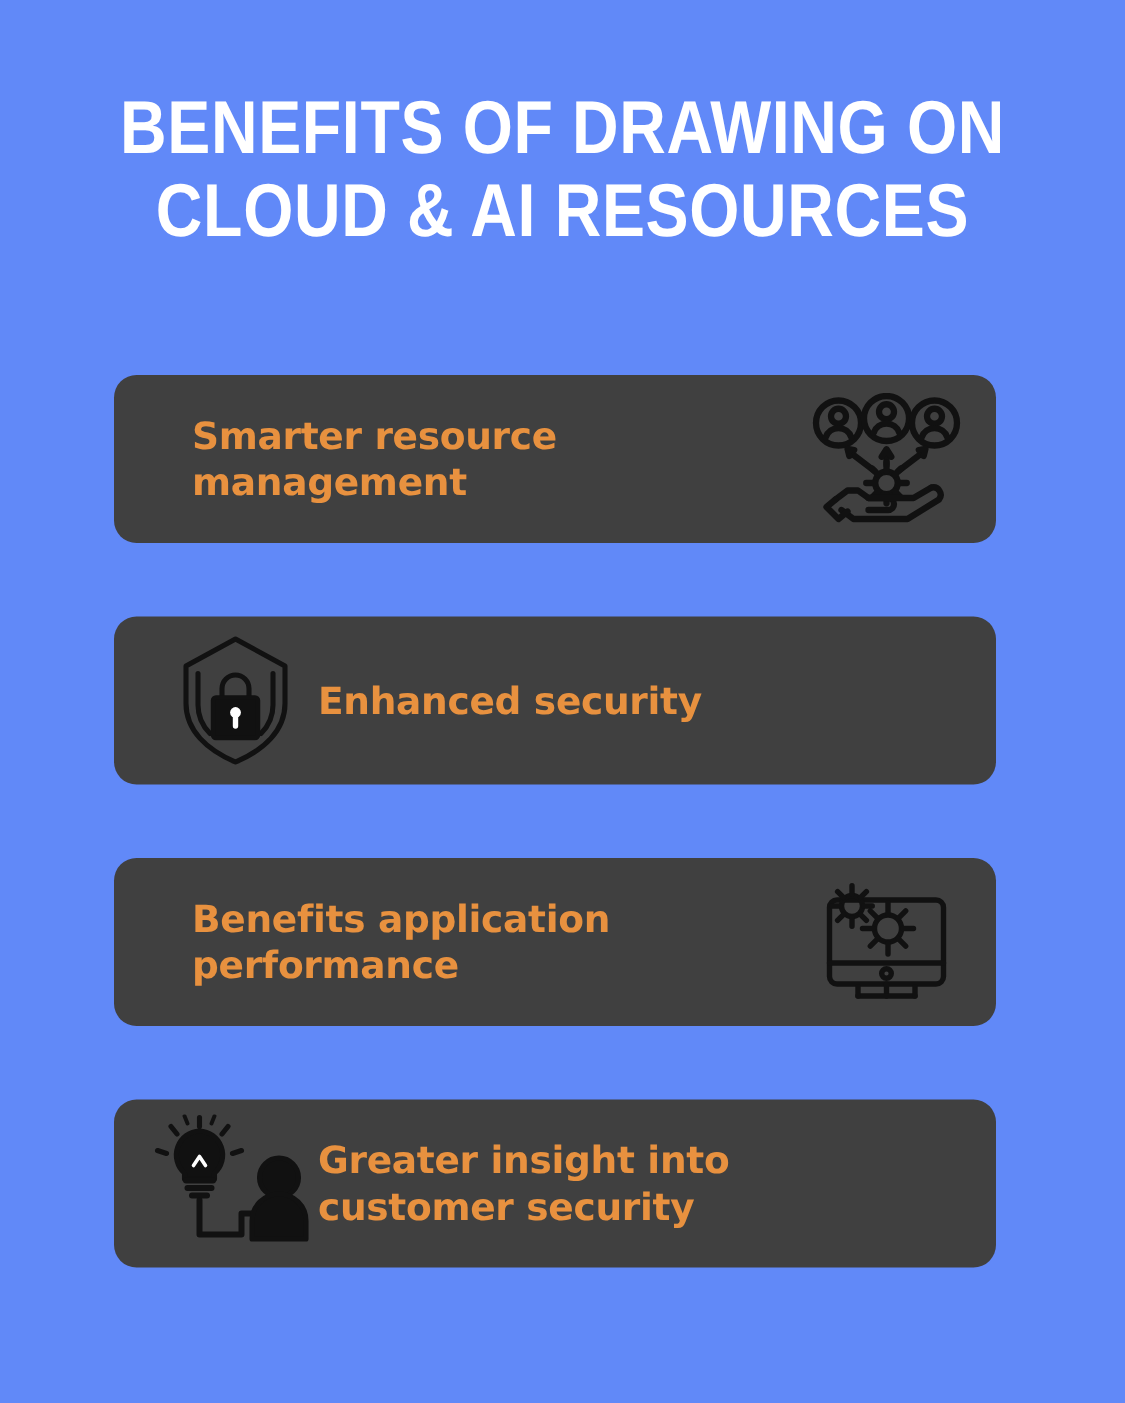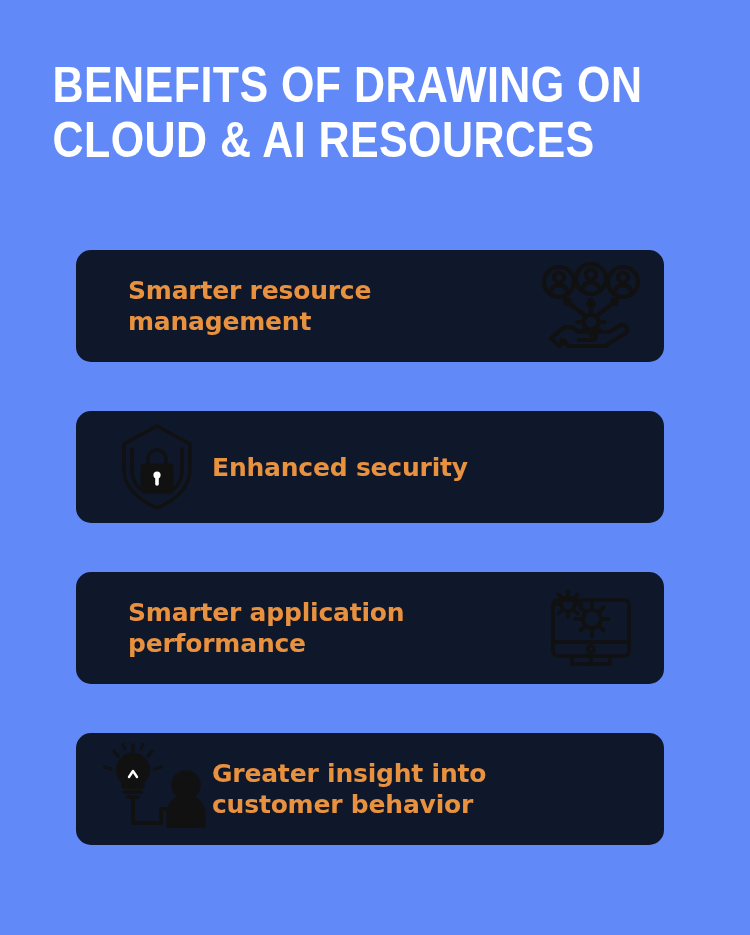--- a/index.html
+++ b/index.html
@@ -20,20 +20,21 @@
     background: #6189f8;
     box-sizing: border-box;
   }
 
   
   .title-block {
     position: absolute;
     top: 58px;
     left: 0;
     width: 750px;
+    text-align: center;
   }
   .title-line {
     display: block;
     color: #ffffff;
     font-family: "Liberation Sans Narrow", "Liberation Sans", sans-serif;
     font-weight: 700;
     font-size: 50px;
     line-height: 55px;
     letter-spacing: 0.5px;
     text-transform: uppercase;
@@ -47,21 +48,21 @@
     position: absolute;
     top: 250px;
     left: 76px;
     width: 588px;
   }
   .card {
     position: relative;
     box-sizing: border-box;
     width: 588px;
     height: 112px;
-    background: #0f172a;
+    background: #404040;
     border-radius: 15px;
     margin-bottom: 49px;
     display: flex;
     align-items: center;
     overflow: hidden;
   }
   .card:last-child { margin-bottom: 0; }
 
   .card-text {
     flex: 1 1 auto;
@@ -161,21 +162,21 @@
 
           <rect x="25" y="43" width="30" height="27" rx="2" fill="#111111" stroke="#111111" stroke-width="3"></rect>
           <circle cx="40" cy="53" r="3.6" fill="#ffffff" stroke="none"></circle>
           <path d="M40 55 L40 62" stroke="#ffffff" stroke-width="3.6"></path>
         </svg>
       </div>
       <div class="card-text">Enhanced security</div>
     </div>
 
     <div class="card text-left">
-      <div class="card-text">Smarter application performance</div>
+      <div class="card-text">Benefits application performance</div>
       <div class="card-icon">
         <svg width="104" height="88" viewBox="0 0 104 88" fill="none" stroke="#111111" stroke-width="3.6" stroke-linecap="round" stroke-linejoin="round">
 
           <rect x="14" y="16" width="76" height="56" rx="5"></rect>
           <path d="M14 58 H90"></path>
           <circle cx="52" cy="65" r="3.2"></circle>
 
           <path d="M52 72 V80"></path>
           <path d="M33 80 H71"></path>
           <path d="M33 80 V74 M71 80 V74"></path>
@@ -209,17 +210,17 @@
           <path d="M22 49 H38" stroke-width="4"></path>
           <path d="M25 54 H35" stroke-width="4"></path>
 
           <path d="M30 57 V80 H58 V66 H70" stroke-width="4"></path>
 
           <circle cx="83" cy="42" r="13" fill="#111111" stroke="#111111"></circle>
 
           <path d="M65 83 v-12 a18 18 0 0 1 36 0 v12 Z" fill="#111111" stroke="#111111"></path>
         </svg>
       </div>
-      <div class="card-text">Greater insight into customer behavior</div>
+      <div class="card-text">Greater insight into customer security</div>
     </div>
 
   </div>
 </div>
 
 </body></html>

